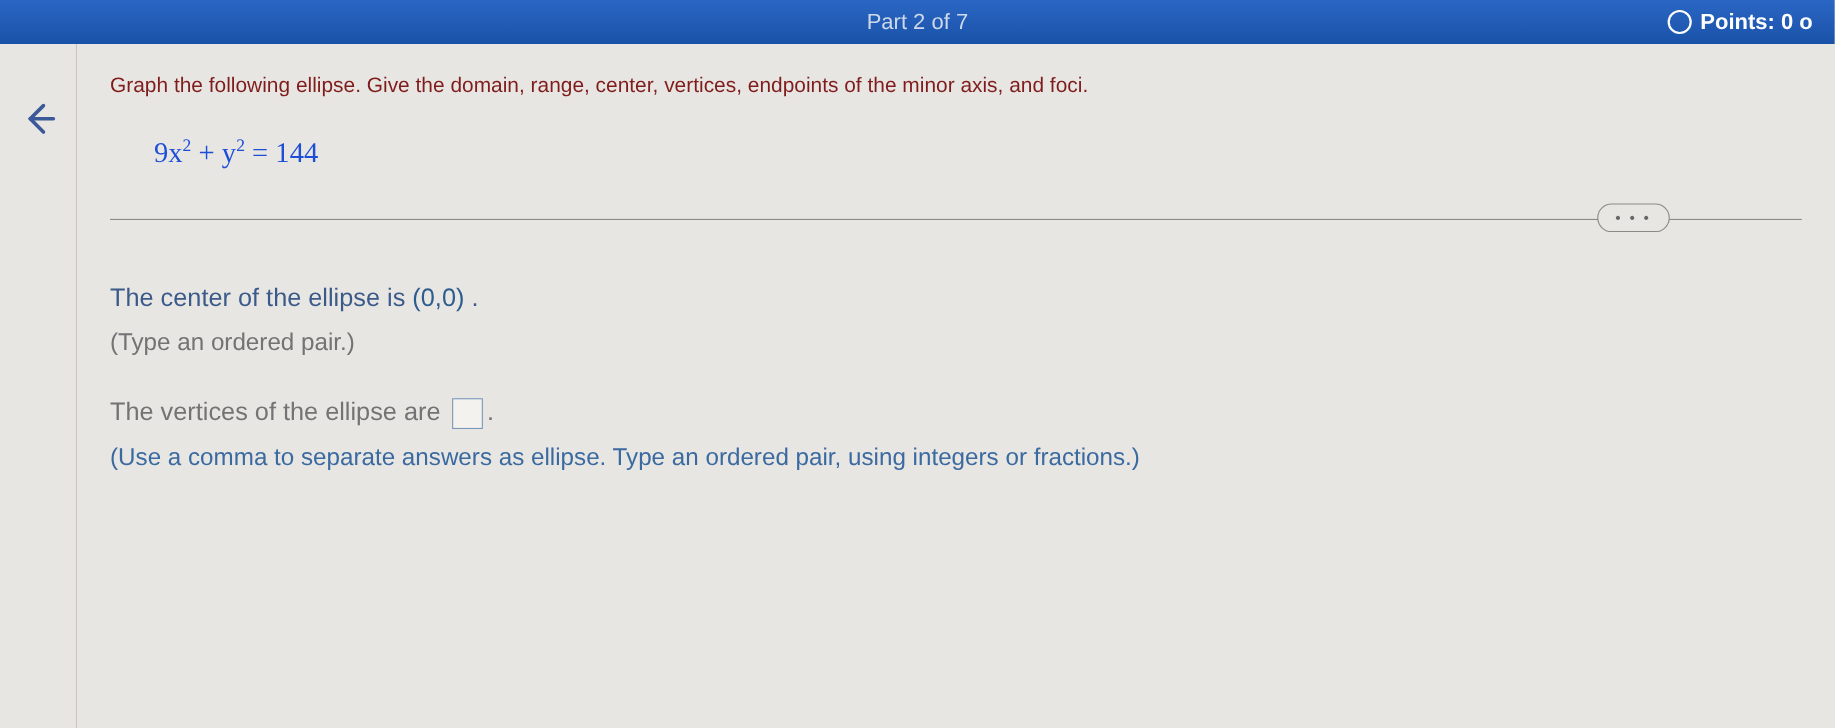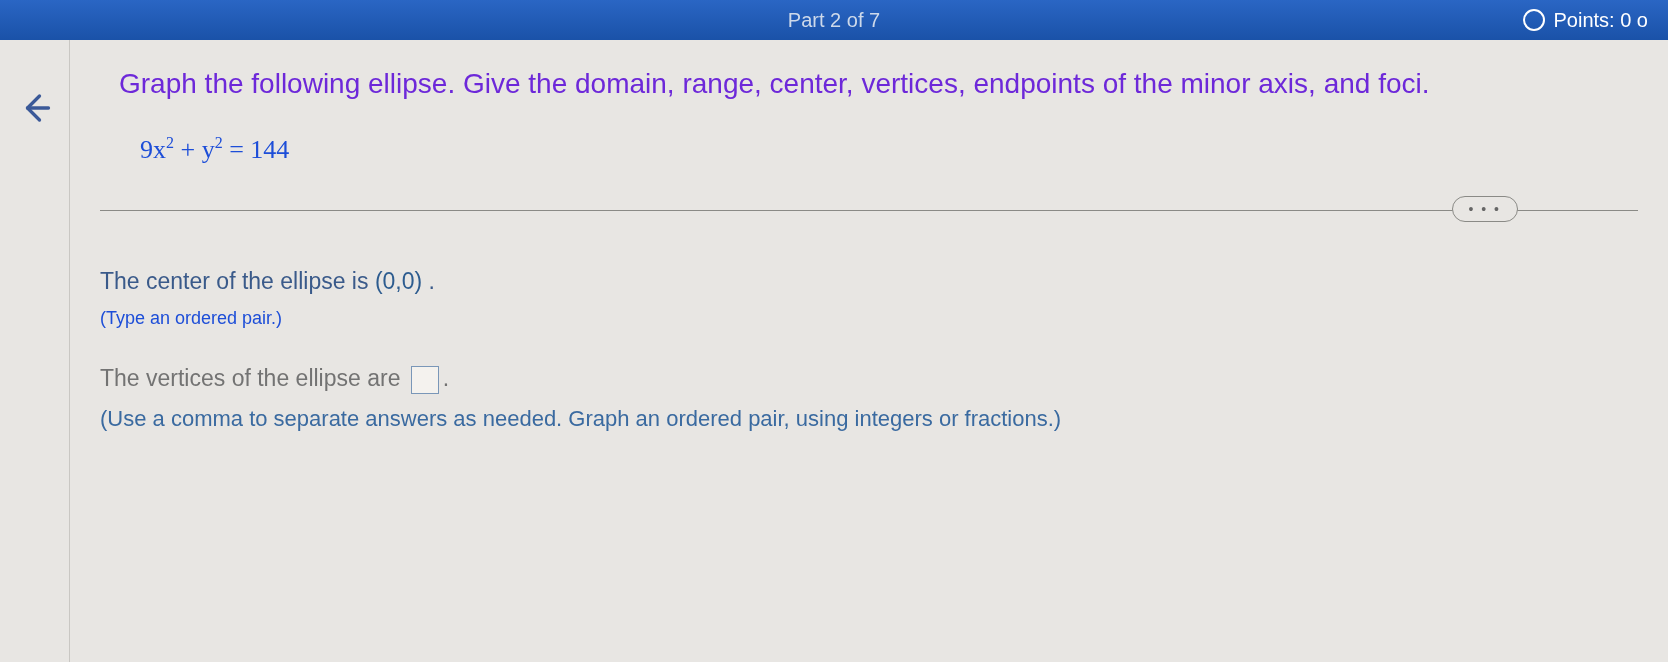--- a/index.html
+++ b/index.html
@@ -26,20 +26,21 @@
     position: absolute;
     left: 50%;
     transform: translateX(-50%);
     color: #cdd9ea;
   }
   .header-right {
     display: flex;
     align-items: center;
     gap: 8px;
     color: #fff;
+    font-weight: bold;
   }
   .points-circle {
     width: 22px;
     height: 22px;
     border: 2px solid #fff;
     border-radius: 50%;
     display: inline-block;
   }
   .content-wrap {
     display: flex;
@@ -59,24 +60,23 @@
     cursor: pointer;
   }
   .back-btn svg { width: 36px; height: 36px; }
   .main {
     flex: 1;
     padding: 28px 30px 0 30px;
     color: #333;
     position: relative;
   }
   .instruction {
-    font-size: 28px;
-    color: #6d28d9;
+    font-size: 19px;
+    color: #7f1d1d;
     margin-bottom: 34px;
-    margin-left: 19px;
   }
   .equation {
     font-size: 26px;
     color: #1d4ed8;
     padding-left: 40px;
     font-family: 'Times New Roman', serif;
   }
   .equation sup { font-size: 16px; vertical-align: super; }
   .divider-row {
     margin-top: 45px;
@@ -105,22 +105,22 @@
   .answer-block {
     font-size: 23px;
     color: #3a5a8a;
     line-height: 1.7;
   }
   .answer-line1 { margin-bottom: 2px; }
   .center-val {
     color: #2d5c8f;
   }
   .hint {
-    color: #1d4ed8;
-    font-size: 18px;
+    color: #737373;
+    font-size: 22px;
     margin-bottom: 26px;
   }
   .vertices-line { color: #737373; margin-bottom: 2px; }
   .input-box {
     display: inline-block;
     width: 28px;
     height: 28px;
     border: 1px solid #7a97b8;
     background: #f4f2ee;
     vertical-align: middle;
@@ -167,16 +167,16 @@
 
     <div class="answer-block">
       <div class="answer-line1">
         <span>The center of the ellipse is  </span><span class="center-val">(0,0)</span><span> .</span>
       </div>
       <div class="hint">(Type an ordered pair.)</div>
 
       <div class="vertices-line">
         <span>The vertices of the ellipse are </span><span class="input-box"></span><span>.</span>
       </div>
-      <div class="hint2">(Use a comma to separate answers as needed. Graph an ordered pair, using integers or fractions.)</div>
+      <div class="hint2">(Use a comma to separate answers as ellipse. Type an ordered pair, using integers or fractions.)</div>
     </div>
   </div>
 </div>
 
 </body></html>

